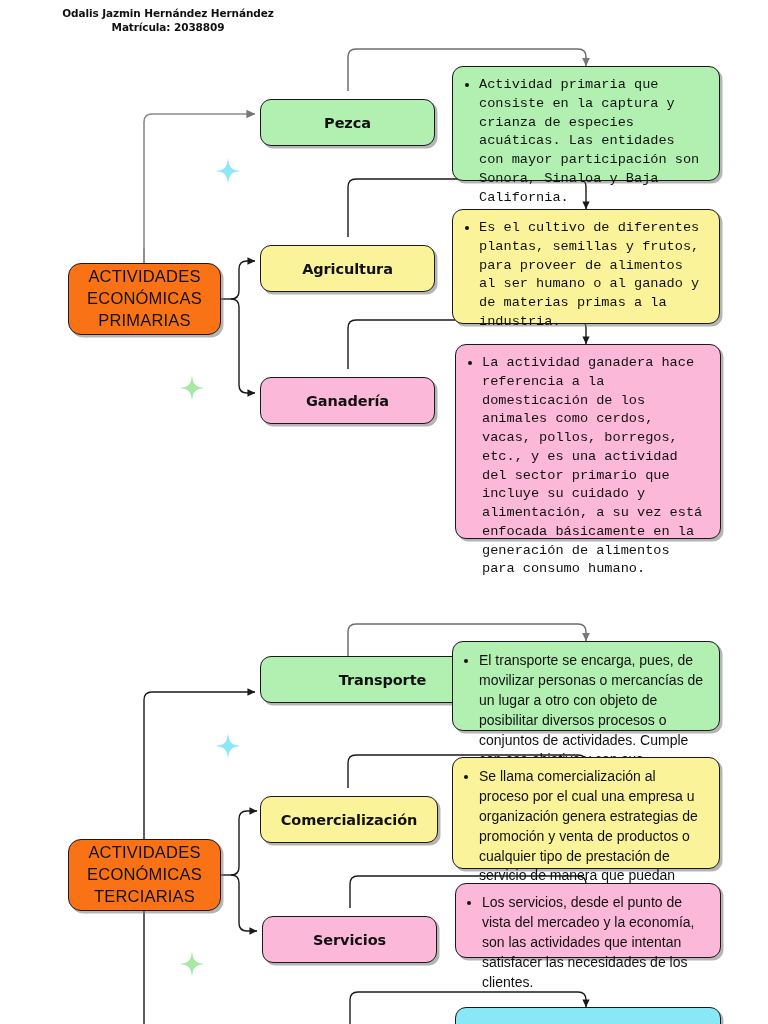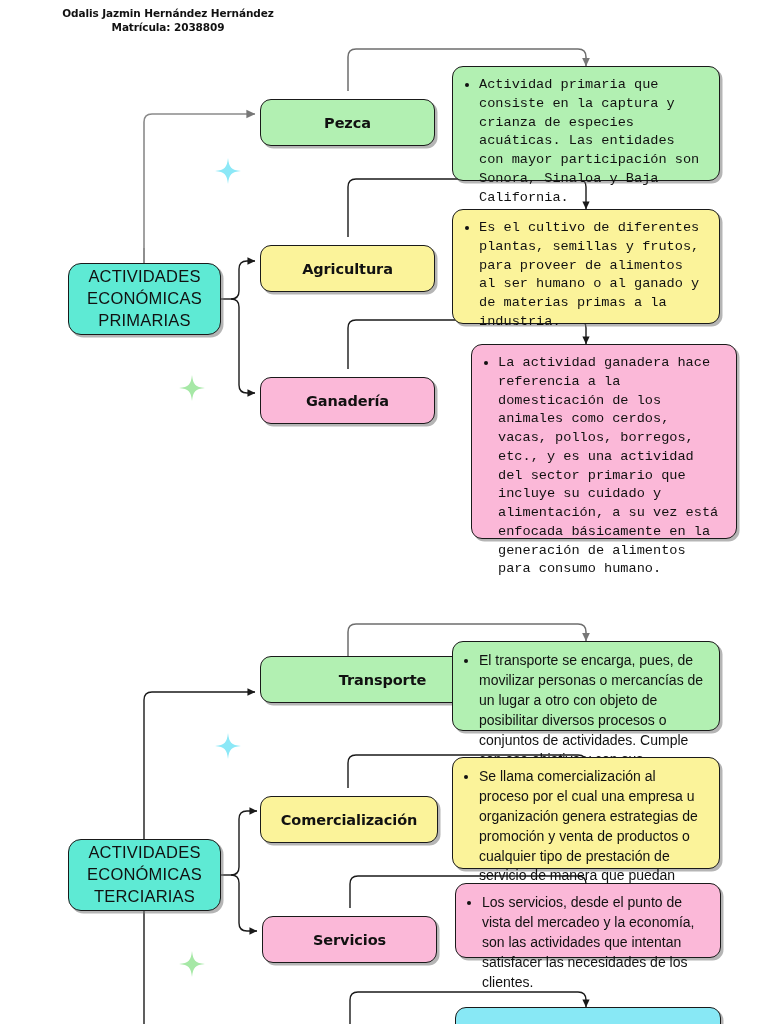--- a/index.html
+++ b/index.html
@@ -43,21 +43,21 @@
   .node {
     position: absolute;
     border: 1.4px solid #1a1a1a;
     border-radius: 11px;
     display: flex;
     align-items: center;
     justify-content: center;
     box-shadow: 2.5px 2.5px 0 rgba(120,120,120,0.55);
   }
   .node.root {
-    background: #5eead4;
+    background: #f97316;
     border-radius: 13px;
     flex-direction: column;
     text-align: center;
     font-family: "Liberation Sans", sans-serif;
     font-size: 16.5px;
     color: #111111;
     line-height: 1.33;
     letter-spacing: 0.2px;
   }
   .node.label {
@@ -201,21 +201,21 @@
   </div>
   <div class="desc big c-yellow" style="left:452px; top:209px; width:268px; height:115px;">
     <ul>
         <li>Es el cultivo de diferentes plantas, semillas y frutos, para proveer de alimentos al ser humano o al ganado y de materias primas a la industria.</li>
       </ul>
   </div>
 
   <div class="node label c-pink" style="left:260px; top:369px; width:175px; height:47px;">
     <span>Ganadería</span>
   </div>
-  <div class="desc big c-pink" style="left:455px; top:344px; width:266px; height:195px;margin-left:16px;">
+  <div class="desc big c-pink" style="left:455px; top:344px; width:266px; height:195px;">
     <ul>
         <li>La actividad ganadera hace referencia a la domesticación de los animales como cerdos, vacas, pollos, borregos, etc., y es una actividad del sector primario que incluye su cuidado y alimentación, a su vez está enfocada básicamente en la generación de alimentos para consumo humano.</li>
       </ul>
   </div>
 
   <div class="node root" style="left:68px; top:839px; width:153px; height:72px;">
     <span>ACTIVIDADES</span>
     <span>ECONÓMICAS</span>
     <span>TERCIARIAS</span>
   </div>

